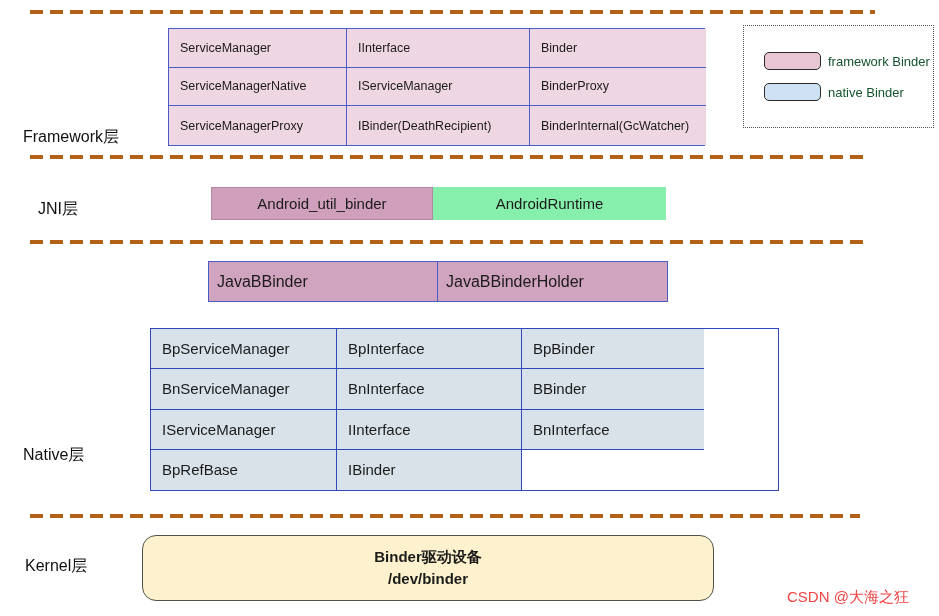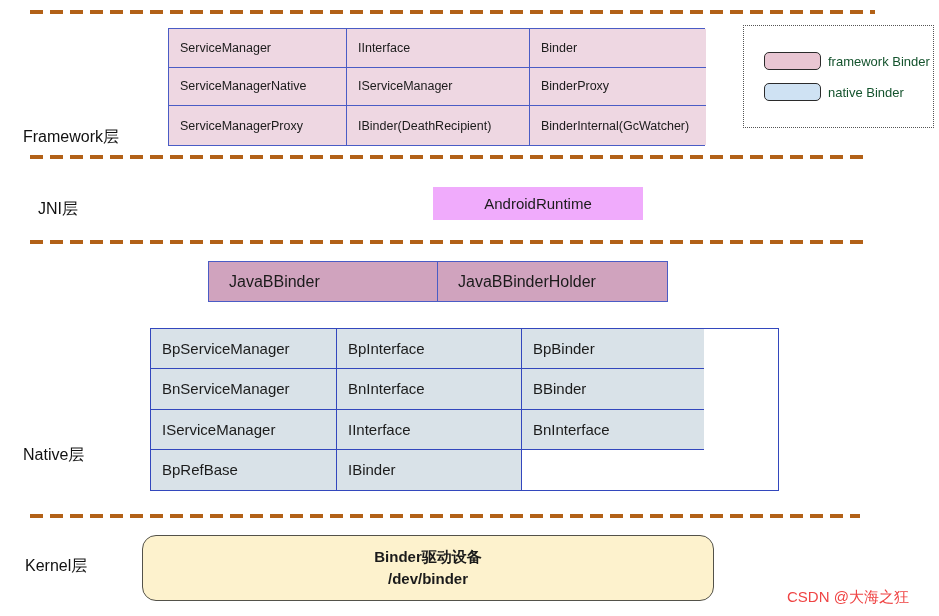--- a/index.html
+++ b/index.html
@@ -35,30 +35,30 @@
   }
   .fw-cell:nth-child(3n){border-right:none;}
   .fw-cell:nth-child(n+7){border-bottom:none;}
 
   
   .jni-box{
     position:absolute;top:187px;height:33px;display:flex;align-items:center;
     justify-content:center;font-size:15px;box-sizing:border-box;white-space:nowrap;
   }
   .jni-pink{left:211px;width:222px;background:#cf9fbb;border:1px solid #b488a3;}
-  .jni-green{left:433px;width:210px;background:#f0abfc;}
+  .jni-green{left:433px;width:233px;background:#86efac;}
 
   
   .jbb-row{
     position:absolute;left:208px;top:261px;width:460px;height:41px;
     display:grid;grid-template-columns:1fr 1fr;
     border:1.5px solid var(--tb-framework);box-sizing:border-box;
   }
   .jbb-cell{
-    background:#d0a3be;display:flex;align-items:center;padding-left:20px;
+    background:#d0a3be;display:flex;align-items:center;padding-left:8px;
     font-size:16px;border-right:1.5px solid var(--tb-framework);
     box-sizing:border-box;white-space:nowrap;
   }
   .jbb-cell:last-child{border-right:none;}
 
   
   .nat-table{
     position:absolute;left:150px;top:328px;width:629px;height:163px;
     display:grid;grid-template-columns:186px 185px 182px;grid-auto-rows:1fr;
     border:1.5px solid var(--tb-native);box-sizing:border-box;
@@ -120,20 +120,21 @@
     <div class="fw-cell">IInterface</div>
     <div class="fw-cell">Binder</div>
     <div class="fw-cell">ServiceManagerNative</div>
     <div class="fw-cell">IServiceManager</div>
     <div class="fw-cell">BinderProxy</div>
     <div class="fw-cell">ServiceManagerProxy</div>
     <div class="fw-cell">IBinder(DeathRecipient)</div>
     <div class="fw-cell">BinderInternal(GcWatcher)</div>
   </div>
 
+  <div class="jni-box jni-pink">Android_util_binder</div>
   <div class="jni-box jni-green">AndroidRuntime</div>
 
   <div class="jbb-row">
     <div class="jbb-cell">JavaBBinder</div>
     <div class="jbb-cell">JavaBBinderHolder</div>
   </div>
 
   <div class="nat-table">
     <div class="nat-cell">BpServiceManager</div>
     <div class="nat-cell">BpInterface</div>

